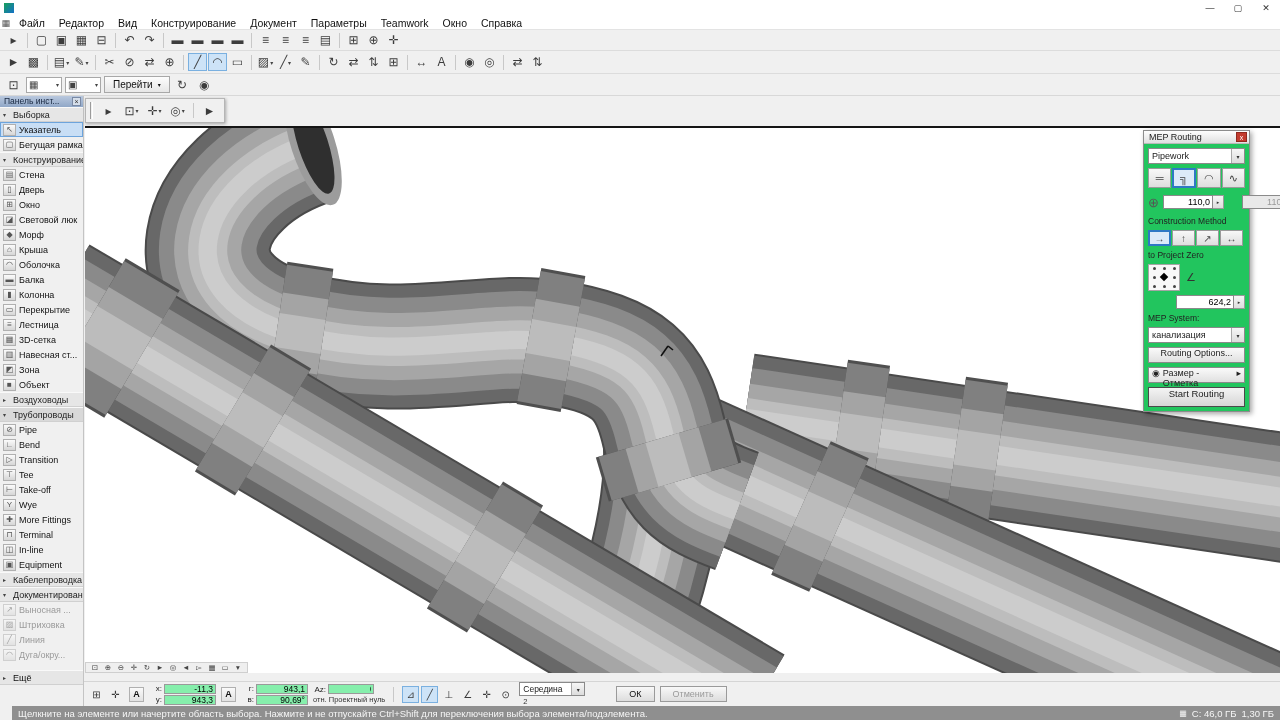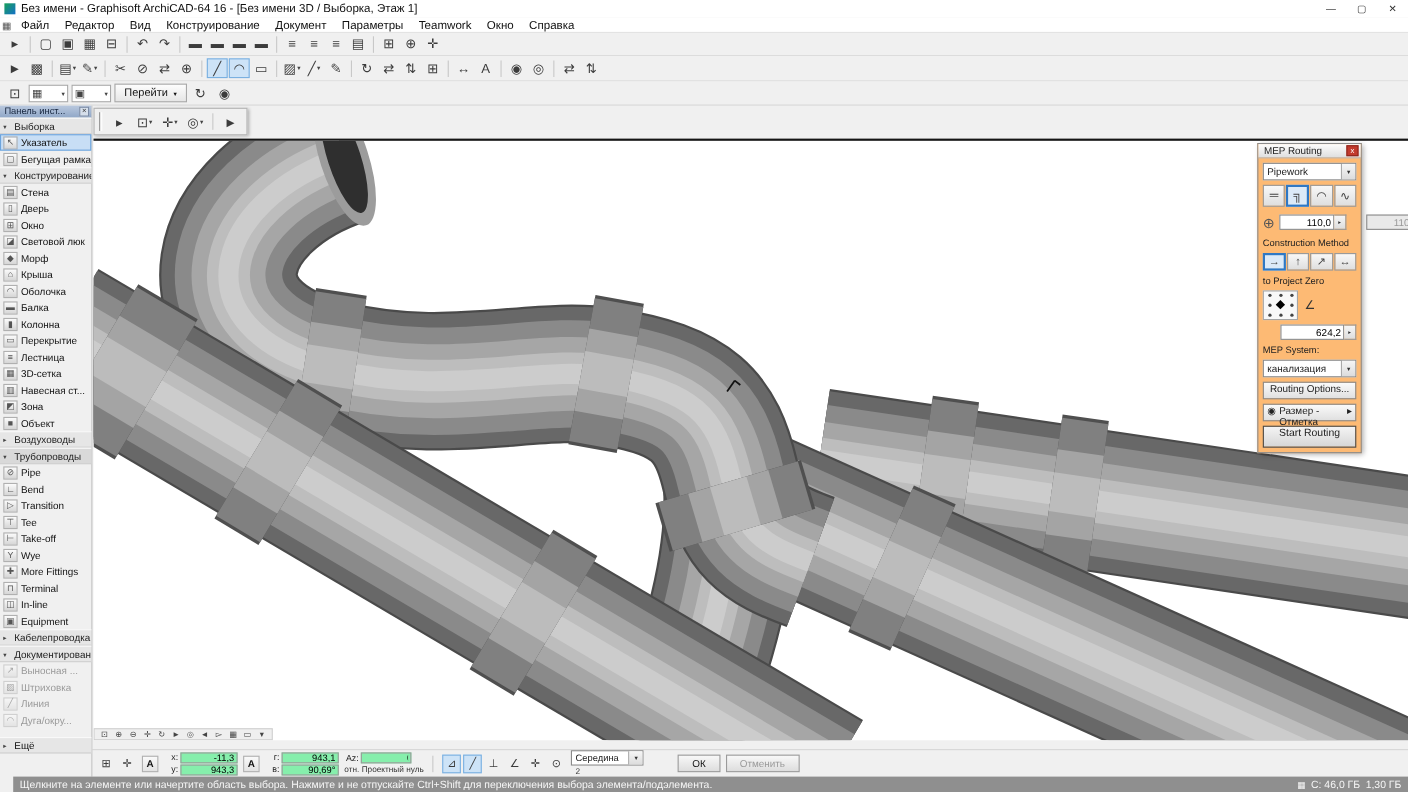--- a/index.html
+++ b/index.html
@@ -49,21 +49,21 @@
   .canvas svg{position:absolute;left:0;top:0}
   .viewbar{position:absolute;left:0;bottom:0;height:11px;background:#efefef;border:1px solid #cfcfcf;display:flex;align-items:center;gap:1px;padding:0 3px}
   .vb-btn{width:12px;height:10px;display:inline-flex;align-items:center;justify-content:center;font-size:7.5px;color:#444;flex:none}
 
   
   .minitb{position:absolute;left:85px;top:98px;height:25px;background:#f0f0f0;border:1px solid #b5b5b5;box-shadow:1px 1px 3px rgba(0,0,0,.3);display:flex;align-items:center;padding:0 4px;gap:2px;z-index:6}
   .grip{width:3px;height:17px;border-left:1px solid #9b9b9b;border-right:1px solid #fff;margin-right:3px}
   .minitb .tb-btn{width:21px;height:20px}
 
   
-  .mep{position:absolute;left:1143px;top:130px;width:95px;background:#fdba74;border:1px solid #8c8c8c;box-shadow:2px 2px 5px rgba(0,0,0,.35);font-size:9px;z-index:10}
+  .mep{position:absolute;left:1143px;top:130px;width:107px;background:#22c55e;border:1px solid #8c8c8c;box-shadow:2px 2px 5px rgba(0,0,0,.35);font-size:9px;z-index:10}
   .mep-h{height:13px;display:flex;align-items:center;background:linear-gradient(#fdfdfd,#dfdfdf);border-bottom:1px solid #b9b9b9;padding:0 2px 0 5px}
   .mep-h .t{flex:1;color:#222}
   .mep-x{width:11px;height:10px;background:#c23b2e;color:#fff;font-size:7px;line-height:10px;text-align:center;border:1px solid #8f281e}
   .mep-b{padding:4px;display:flex;flex-direction:column;gap:4px}
   .combo{height:16px;background:#fff;border:1px solid #8a8a8a;display:flex;align-items:center;padding-left:3px;font-size:9px;color:#222}
   .combo .dda{margin-left:auto;width:13px;height:100%;background:linear-gradient(#f6f6f6,#dcdcdc);border-left:1px solid #aaa;display:flex;align-items:center;justify-content:center;font-size:6px;color:#333}
   .mrow{display:flex;gap:1px}
   .mbtn{width:24px;height:20px;border:1px solid #9a9a9a;background:linear-gradient(#f8f8f8,#dedede);display:inline-flex;align-items:center;justify-content:center;font-size:11px;color:#444}
   .mbtn.active{border:2px solid #2f78c4;background:#dceaf8}
   .cmbtn{width:23px;height:16px;border:1px solid #9a9a9a;background:linear-gradient(#f8f8f8,#dedede);display:inline-flex;align-items:center;justify-content:center;font-size:10px;color:#444}
@@ -105,21 +105,20 @@
   .statusbar{position:absolute;left:12px;right:0;bottom:0;height:14px;background:#8f8f8f;color:#f6f6f6;font-size:9.5px;display:flex;align-items:center;padding:0 6px;gap:5px;z-index:6}
   .msg{flex:1;white-space:nowrap;overflow:hidden}
   .sb-ico{font-size:8px}
   .sb-mem{white-space:nowrap}
 </style>
 </head>
 <body>
 
 <div class="titlebar">
   <span class="app-ico"></span>
-  <span class="title">Без имени - Graphisoft ArchiCAD-64 16 - [Без имени 3D / Выборка, Этаж 1]</span>
   <span class="wbtns">
     <span class="wb">—</span>
     <span class="wb">▢</span>
     <span class="wb">✕</span>
   </span>
 </div>
 
 <div class="menubar">
   <span class="menu-doc-ico">▦</span>
   <span id="menu-items" style="display:flex">

